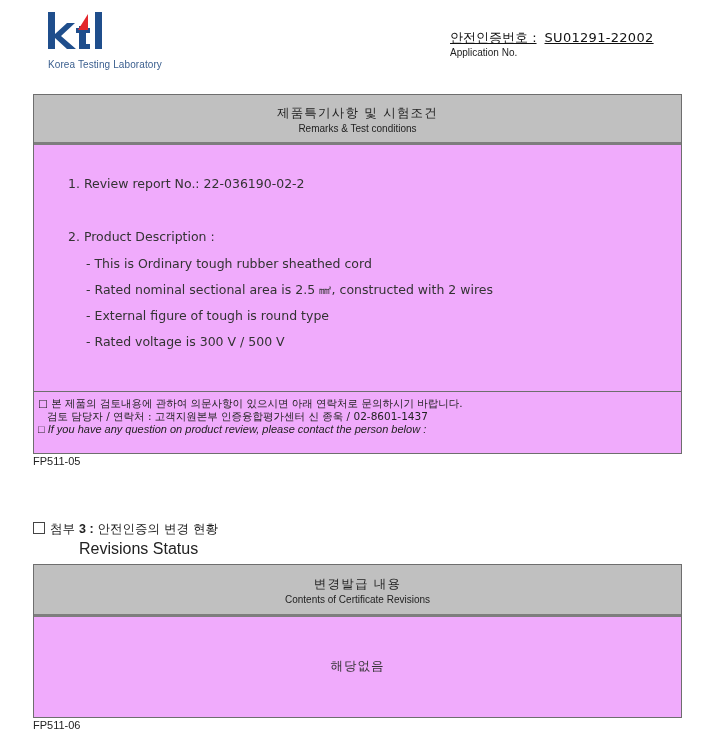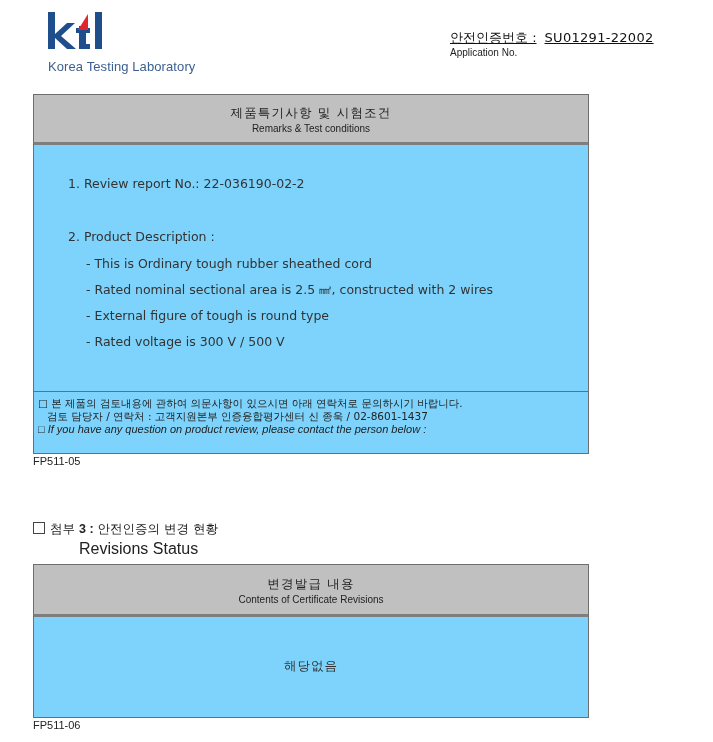--- a/index.html
+++ b/index.html
@@ -4,30 +4,30 @@
   <style>
     * { box-sizing: border-box; margin: 0; padding: 0; }
     html, body { width: 713px; height: 742px; background: #ffffff; overflow: hidden; }
     body { position: relative; font-family: "DejaVu Sans", "Liberation Sans", sans-serif; color: #222222; }
 
     .abs { position: absolute; }
 
     
     .logo { left: 48px; top: 12px; width: 150px; height: 62px; }
     .logo-mark { position: absolute; left: 0; top: 0; width: 60px; height: 40px; }
-    .logo-sub { position: absolute; left: 0; top: 47px; font-family: "Liberation Sans", sans-serif; font-size: 13px; color: #3b5f8f; white-space: nowrap; letter-spacing: 0.1px; }
+    .logo-sub { position: absolute; left: 0; top: 47px; font-family: "Liberation Sans", sans-serif; font-size: 10px; color: #3b5f8f; white-space: nowrap; letter-spacing: 0.1px; }
 
     
     .appno { left: 450px; top: 29px; }
     .appno-ko { font-size: 13px; color: #111; white-space: nowrap; text-decoration: underline; }
     .appno-ko .val { font-family: "DejaVu Sans", sans-serif; margin-left: 8px; letter-spacing: 0.3px; }
     .appno-en { font-family: "Liberation Sans", sans-serif; font-size: 10px; color: #222; margin-top: 0px; }
 
     
-    .box { position: absolute; left: 33px; width: 556px; border: 1px solid #6e6e6e; background: #7dd3fc; }
+    .box { position: absolute; left: 33px; width: 649px; border: 1px solid #6e6e6e; background: #f0abfc; }
     .box-head { position: absolute; left: 0; top: 0; right: 0; background: #c0c0c0; border-bottom: 3px solid #7e7e7e; text-align: center; }
     .box-head .ko { font-size: 12.5px; color: #222; letter-spacing: 1.2px; }
     .box-head .en { font-family: "Liberation Sans", sans-serif; font-size: 10px; color: #222; margin-top: 1px; }
 
     
     #box1 { top: 94px; height: 360px; }
     #box1 .box-head { height: 50px; padding-top: 10px; }
     .body1 { position: absolute; left: 0; right: 0; top: 50px; }
     .line { position: absolute; font-size: 12.5px; color: #333; white-space: nowrap; }
     .divider { position: absolute; left: 0; right: 0; top: 296px; border-top: 1px solid #6e6e6e; }

